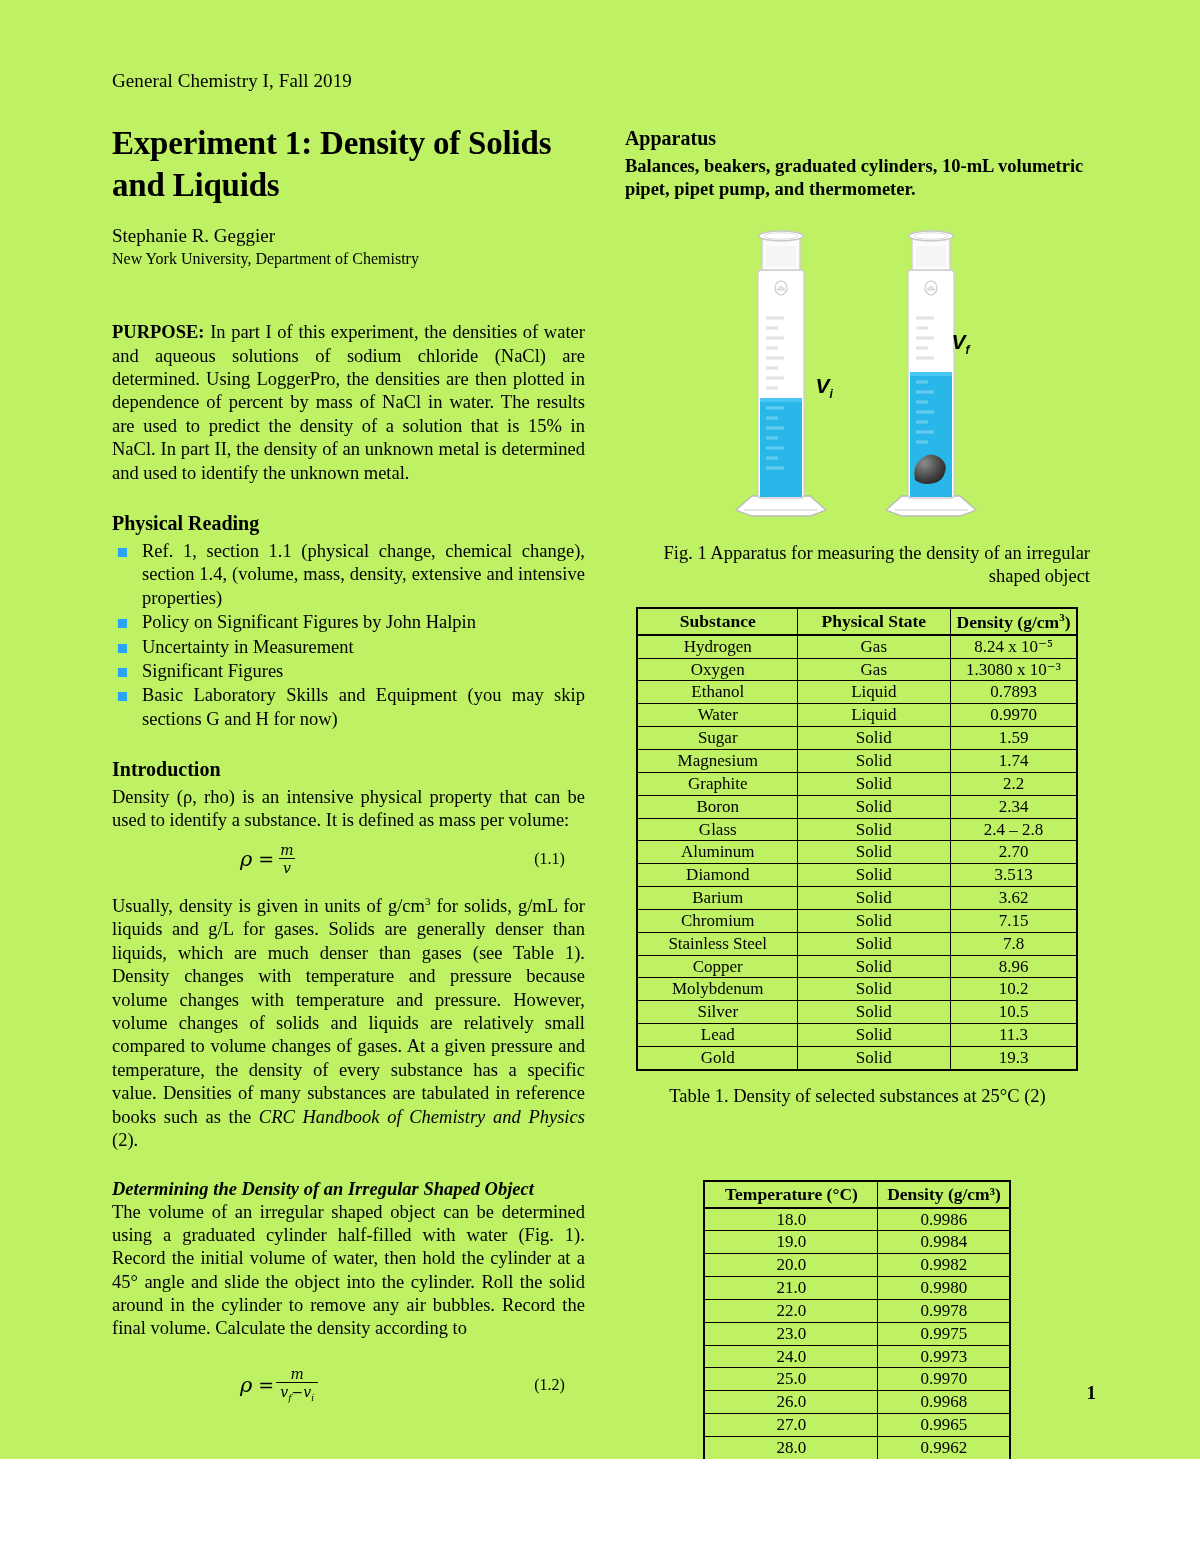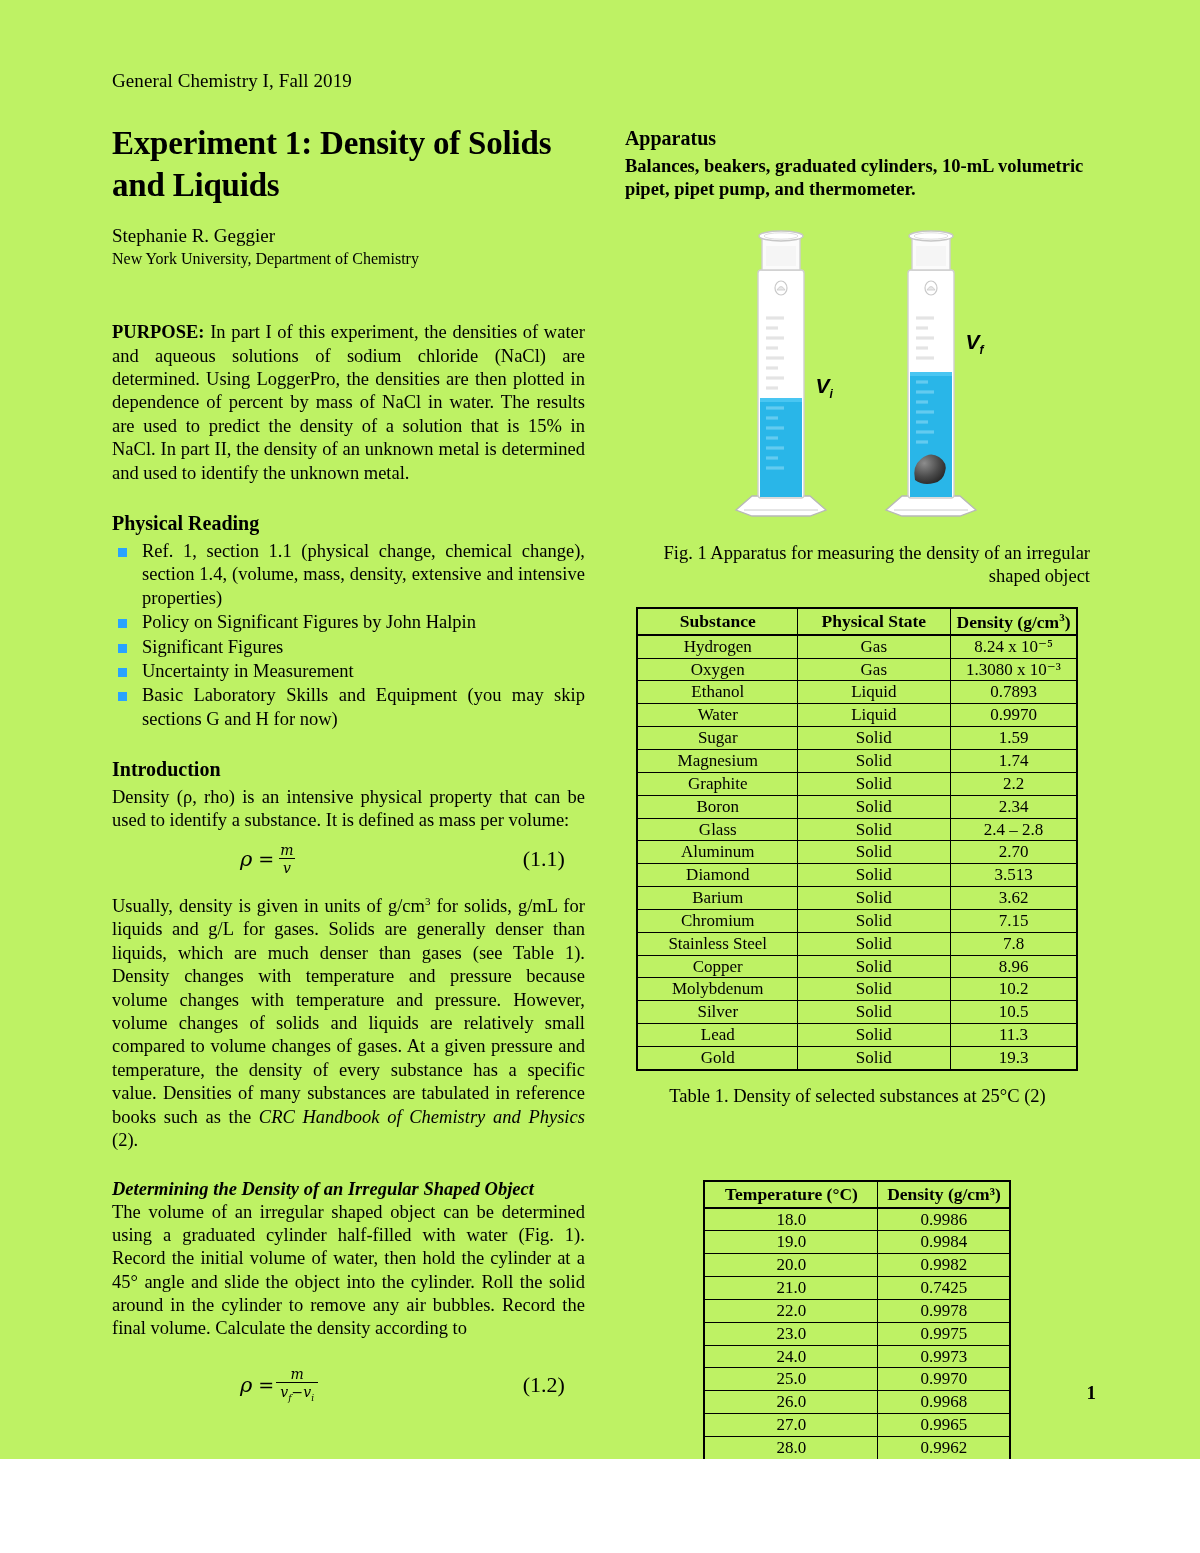--- a/index.html
+++ b/index.html
@@ -106,21 +106,21 @@
   .eq-spacer { width: 128px; }
   .eq-body {
     font-family: "DejaVu Serif", serif;
     font-size: 19px;
     font-style: italic;
     display: flex;
     align-items: center;
   }
   .eq-num {
     margin-left: auto;
-    font-size: 22px;
+    font-size: 16px;
     font-style: normal;
     padding-right: 20px;
   }
   .frac {
     display: inline-flex;
     flex-direction: column;
     align-items: center;
     vertical-align: middle;
     margin: 0 2px;
   }
@@ -150,21 +150,21 @@
   .cyl-wrap { position: relative; }
   .vlabel {
     position: absolute;
     font-family: "Liberation Sans", sans-serif;
     font-weight: bold;
     font-style: italic;
     font-size: 21px;
   }
   .vlabel sub { font-size: 12px; }
   .vi-label { left: 93px; top: 152px; }
-  .vf-label { left: 93px; top: 108px; }
+  .vf-label { left: 79px; top: 108px; }
 
   p.caption {
     font-size: 18.5px;
     line-height: 1.265;
     margin: 16px 0 0 0;
     text-align: right;
   }
   p.table-caption {
     font-size: 18.5px;
     line-height: 1.265;
@@ -226,22 +226,22 @@
       <p class="affiliation">New York University, Department of Chemistry</p>
 
       <div class="purpose-block">
         <p class="body-text"><span class="purpose-label">PURPOSE:</span><span> In part I of this experiment, the densities of water and aqueous solutions of sodium chloride (NaCl) are determined. Using LoggerPro, the densities are then plotted in dependence of percent by mass of NaCl in water. The results are used to predict the density of a solution that is 15% in NaCl. In part II, the density of an unknown metal is determined and used to identify the unknown metal.</span></p>
       </div>
 
       <h2 class="section-head">Physical Reading</h2>
       <ul class="reading-list">
         <li><span class="sq"></span><span>Ref. 1, section 1.1 (physical change, chemical change), section 1.4, (volume, mass, density, extensive and intensive properties)</span></li>
         <li><span class="sq"></span><span>Policy on Significant Figures by John Halpin</span></li>
+        <li><span class="sq"></span><span>Uncertainty in Measurement</span></li>
         <li><span class="sq"></span><span>Significant Figures</span></li>
-        <li><span class="sq"></span><span>Uncertainty in Measurement</span></li>
         <li><span class="sq"></span><span>Basic Laboratory Skills and Equipment (you may skip sections G and H for now)</span></li>
       </ul>
 
       <h2 class="section-head">Introduction</h2>
       <p class="body-text">Density (ρ, rho) is an intensive physical property that can be used to identify a substance.  It is defined as mass per volume:</p>
 
       <div class="equation-row">
         <span class="eq-spacer"></span>
         <span class="eq-body">
           <span class="rho">ρ</span>
@@ -495,21 +495,21 @@
             <tr>
                 <td>19.0</td>
                 <td>0.9984</td>
               </tr>
             <tr>
                 <td>20.0</td>
                 <td>0.9982</td>
               </tr>
             <tr>
                 <td>21.0</td>
-                <td>0.7425</td>
+                <td>0.9980</td>
               </tr>
             <tr>
                 <td>22.0</td>
                 <td>0.9978</td>
               </tr>
             <tr>
                 <td>23.0</td>
                 <td>0.9975</td>
               </tr>
             <tr>

